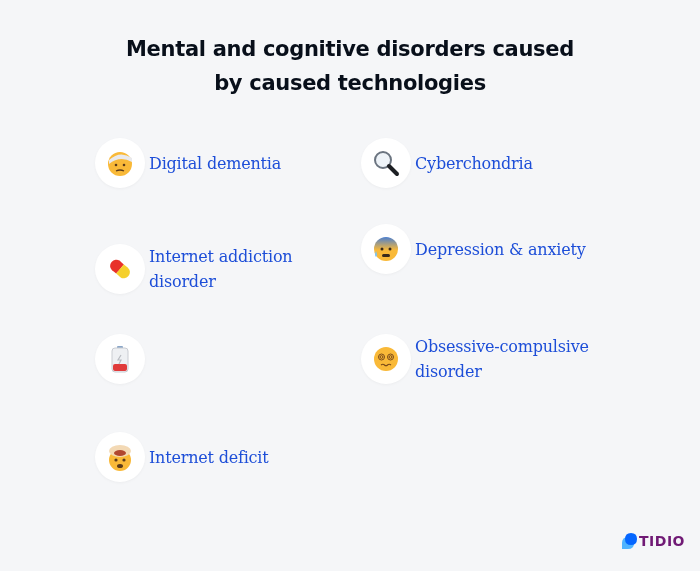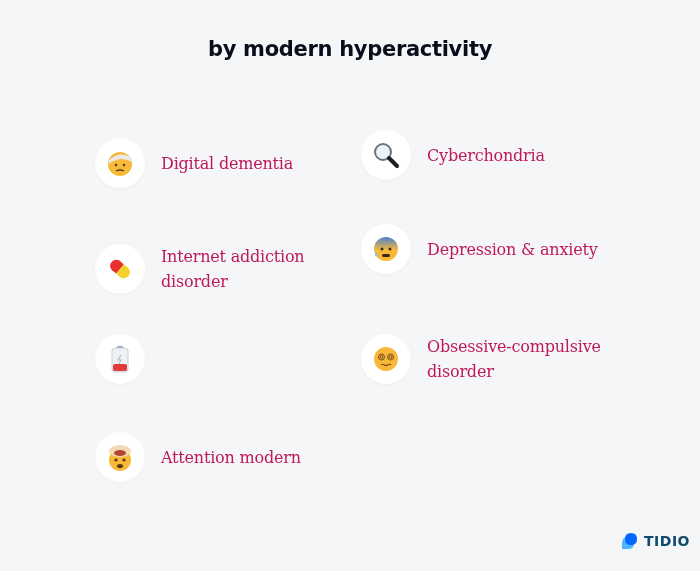--- a/index.html
+++ b/index.html
@@ -26,45 +26,45 @@
     }
     .circle {
       width: 50px; height: 50px; border-radius: 50%;
       background: #ffffff;
       display: flex; align-items: center; justify-content: center;
       flex-shrink: 0;
       box-shadow: 0 1px 3px rgba(0,0,0,0.04);
     }
     .circle svg { width: 30px; height: 30px; }
     .label {
-      margin-left: 16px;
+      margin-left: 4px;
       font-family: "DejaVu Serif", serif;
       font-size: 16px;
       line-height: 25px;
-      color: #be185d;
+      color: #1d4ed8;
       letter-spacing: -0.2px;
     }
     .logo {
       position: absolute; left: 619px; top: 531px;
       display: flex; align-items: center;
     }
     .logo-text {
-      margin-left: 5px;
       font-family: "DejaVu Sans", sans-serif;
       font-size: 14px;
       font-weight: bold;
-      color: #0c4a6e;
+      color: #701a75;
       letter-spacing: 0.5px;
     }
   </style>
 </head>
 <body>
 
 <div class="title">
-  <div>by modern hyperactivity</div>
+  <div>Mental and cognitive disorders caused</div>
+  <div>by caused technologies</div>
 </div>
 
 <div class="item" style="left:95px; top:138px;">
   <div class="circle">
     <svg viewBox="0 0 30 30">
       <circle cx="15" cy="16" r="12" fill="#f9b938"></circle>
       <path d="M4 12 Q15 2 27 10 L27 14 Q15 7 4 16 Z" fill="#e9e9ec"></path>
       <circle cx="11" cy="17" r="1.3" fill="#5b3a1a"></circle>
       <circle cx="19" cy="17" r="1.3" fill="#5b3a1a"></circle>
       <path d="M11 23 Q15 21 19 23" stroke="#5b3a1a" stroke-width="1.3" fill="none"></path>
@@ -108,25 +108,25 @@
     <svg viewBox="0 0 30 30">
       <circle cx="15" cy="18" r="11" fill="#f9b938"></circle>
       <ellipse cx="15" cy="9" rx="11" ry="6" fill="#f3d9b5"></ellipse>
       <ellipse cx="15" cy="11" rx="6" ry="3" fill="#b0462f"></ellipse>
       <circle cx="11" cy="18" r="1.6" fill="#5b3a1a"></circle>
       <circle cx="19" cy="18" r="1.6" fill="#5b3a1a"></circle>
       <ellipse cx="15" cy="24" rx="3" ry="2" fill="#5b3a1a"></ellipse>
     </svg>
   </div>
   <div class="label">
-    <div>Attention modern</div>
+    <div>Internet deficit</div>
   </div>
 </div>
 
-<div class="item" style="left:361px; top:130px;">
+<div class="item" style="left:361px; top:138px;">
   <div class="circle">
     <svg viewBox="0 0 30 30">
       <circle cx="12" cy="12" r="8" fill="#eef3f8" stroke="#6b7480" stroke-width="2"></circle>
       <path d="M18 18 L26 26" stroke="#1d1f23" stroke-width="4" stroke-linecap="round"></path>
     </svg>
   </div>
   <div class="label">
     <div>Cyberchondria</div>
   </div>
 </div>

